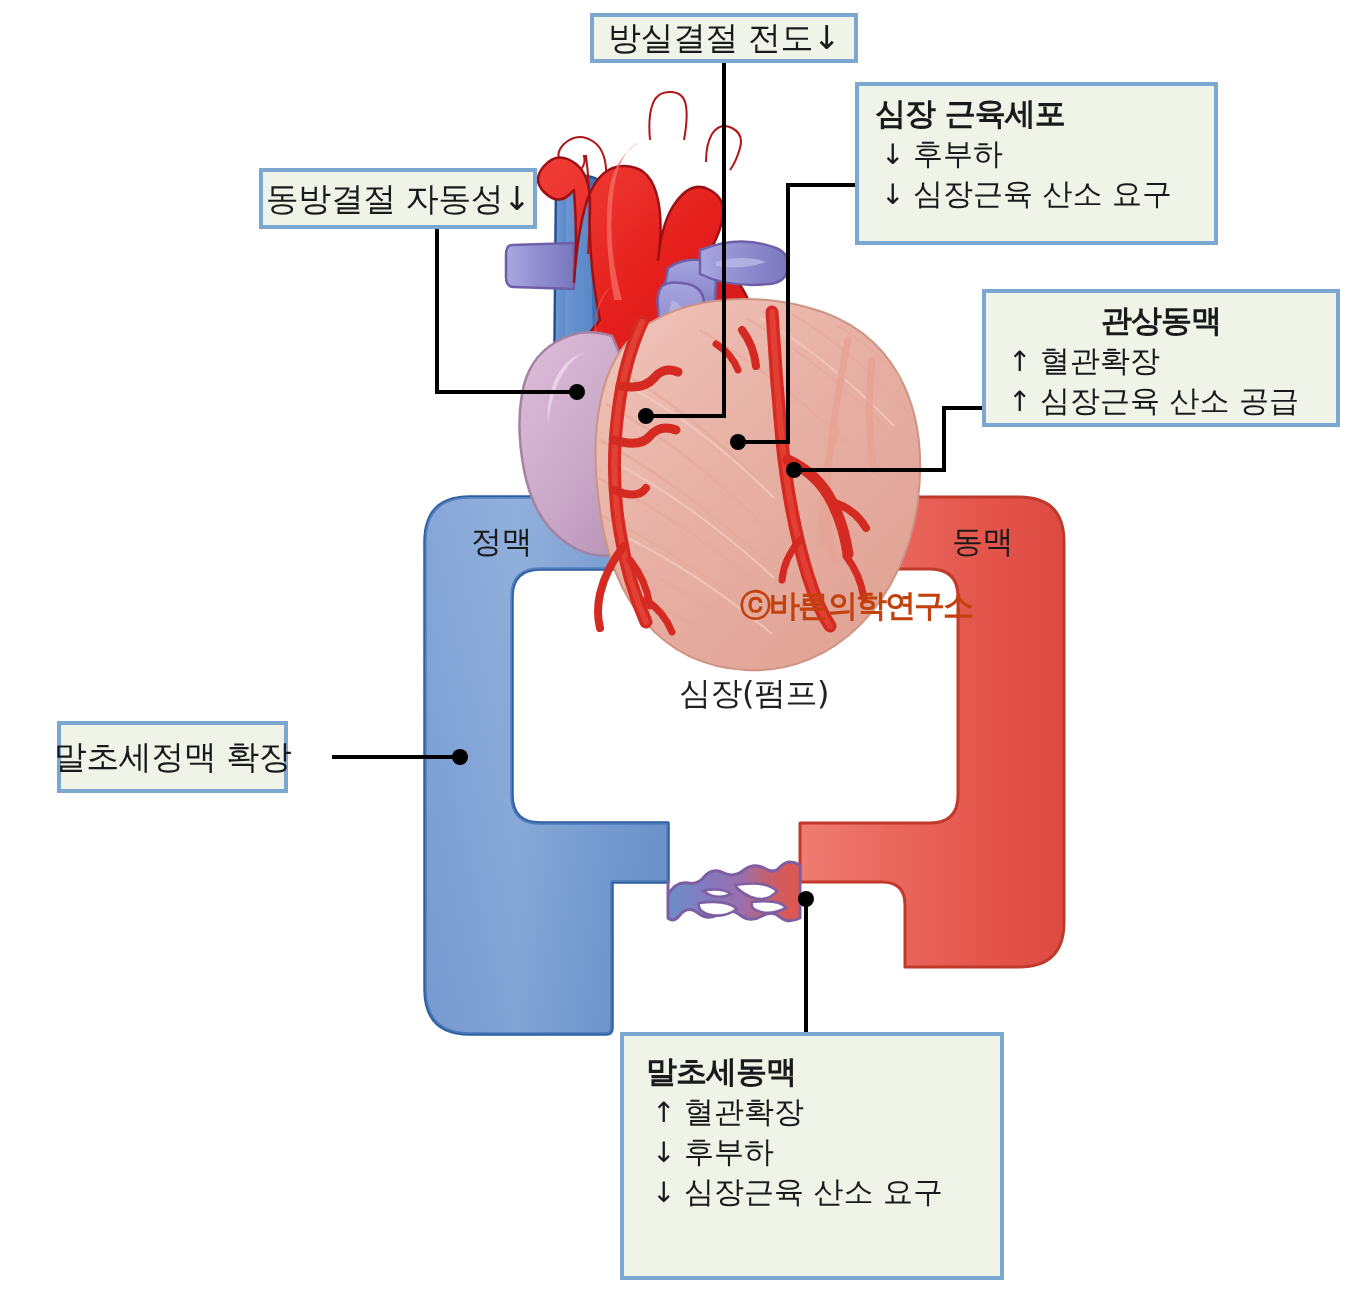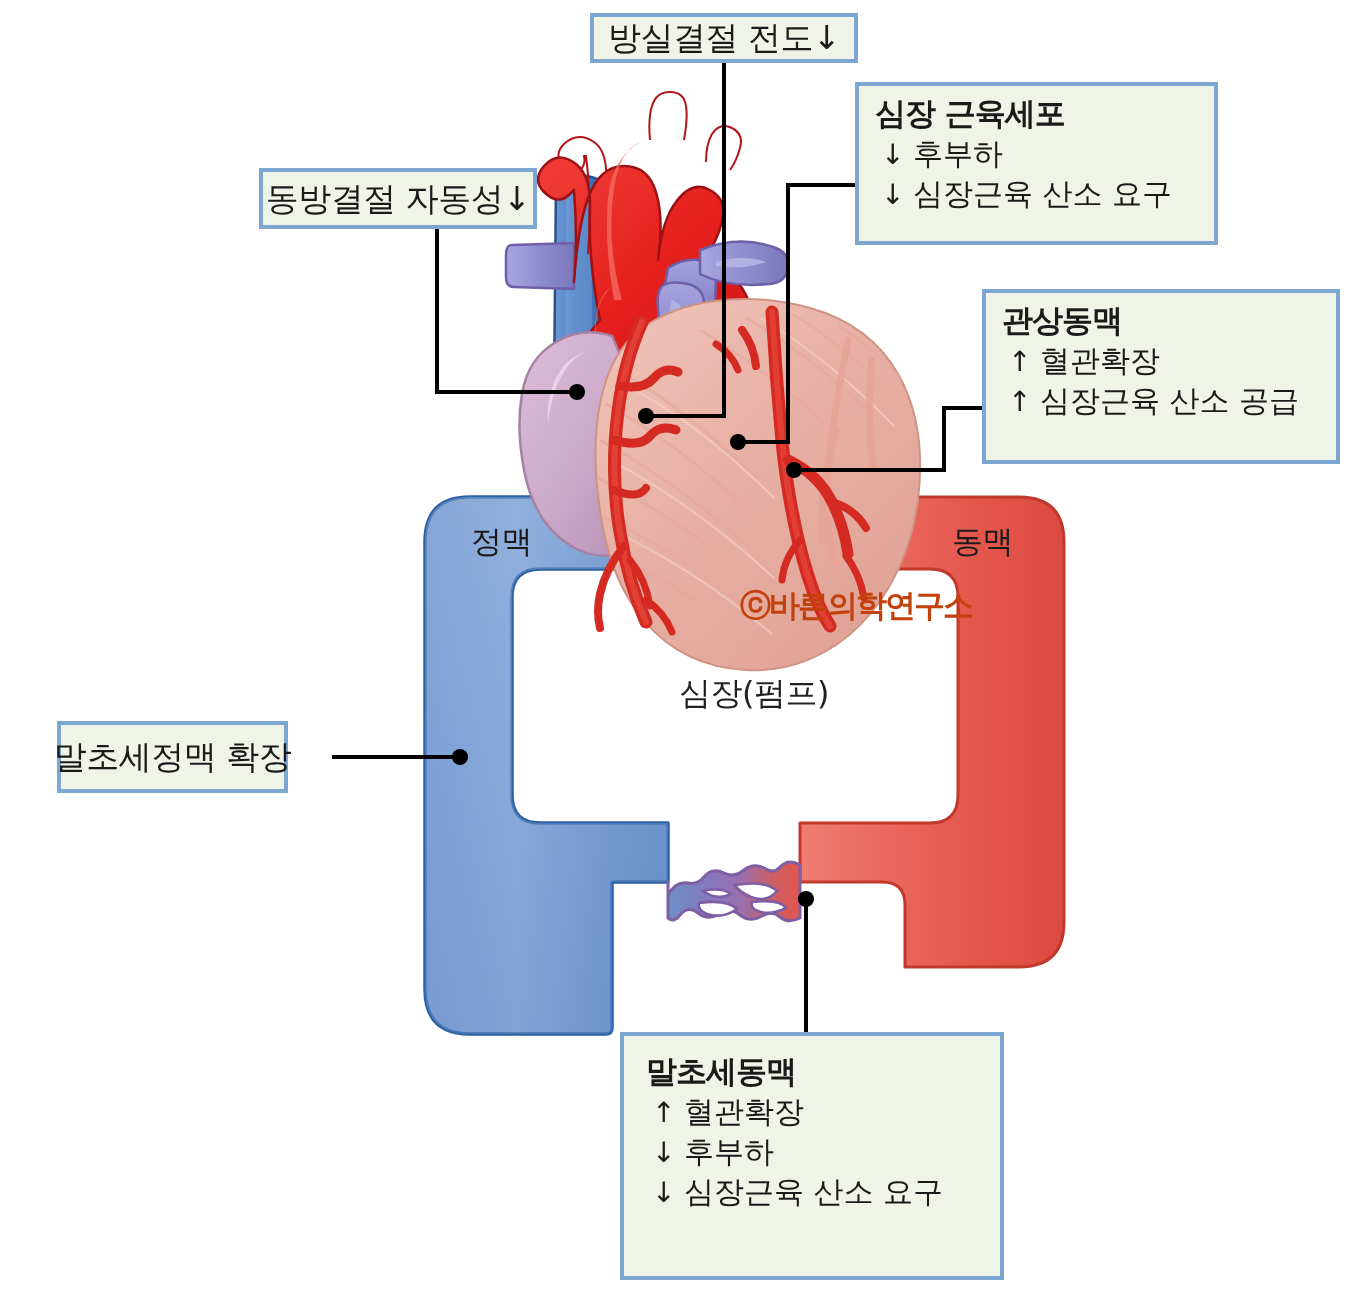--- a/index.html
+++ b/index.html
@@ -325,21 +325,21 @@
     <div class="row">
       <span class="arw">↓</span>
       <span>후부하</span>
     </div>
     <div class="row">
       <span class="arw">↓</span>
       <span>심장근육 산소 요구</span>
     </div>
   </div>
 
-  <div class="callout" style="left:982px;top:289px;width:358px;height:175px;">
+  <div class="callout" style="left:982px;top:289px;width:358px;height:138px;text-align:center;">
     <div class="title">관상동맥</div>
     <div class="row">
       <span class="arw">↑</span>
       <span>혈관확장</span>
     </div>
     <div class="row">
       <span class="arw">↑</span>
       <span>심장근육 산소 공급</span>
     </div>
   </div>

